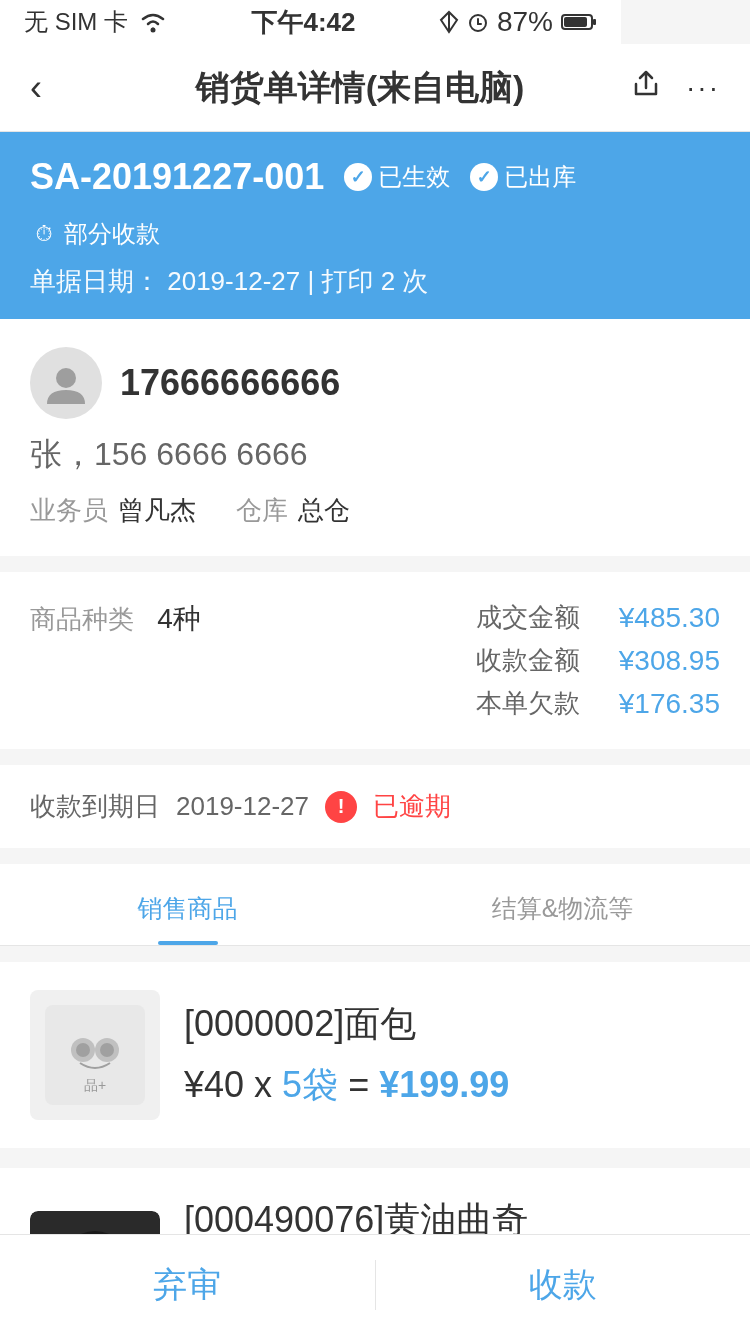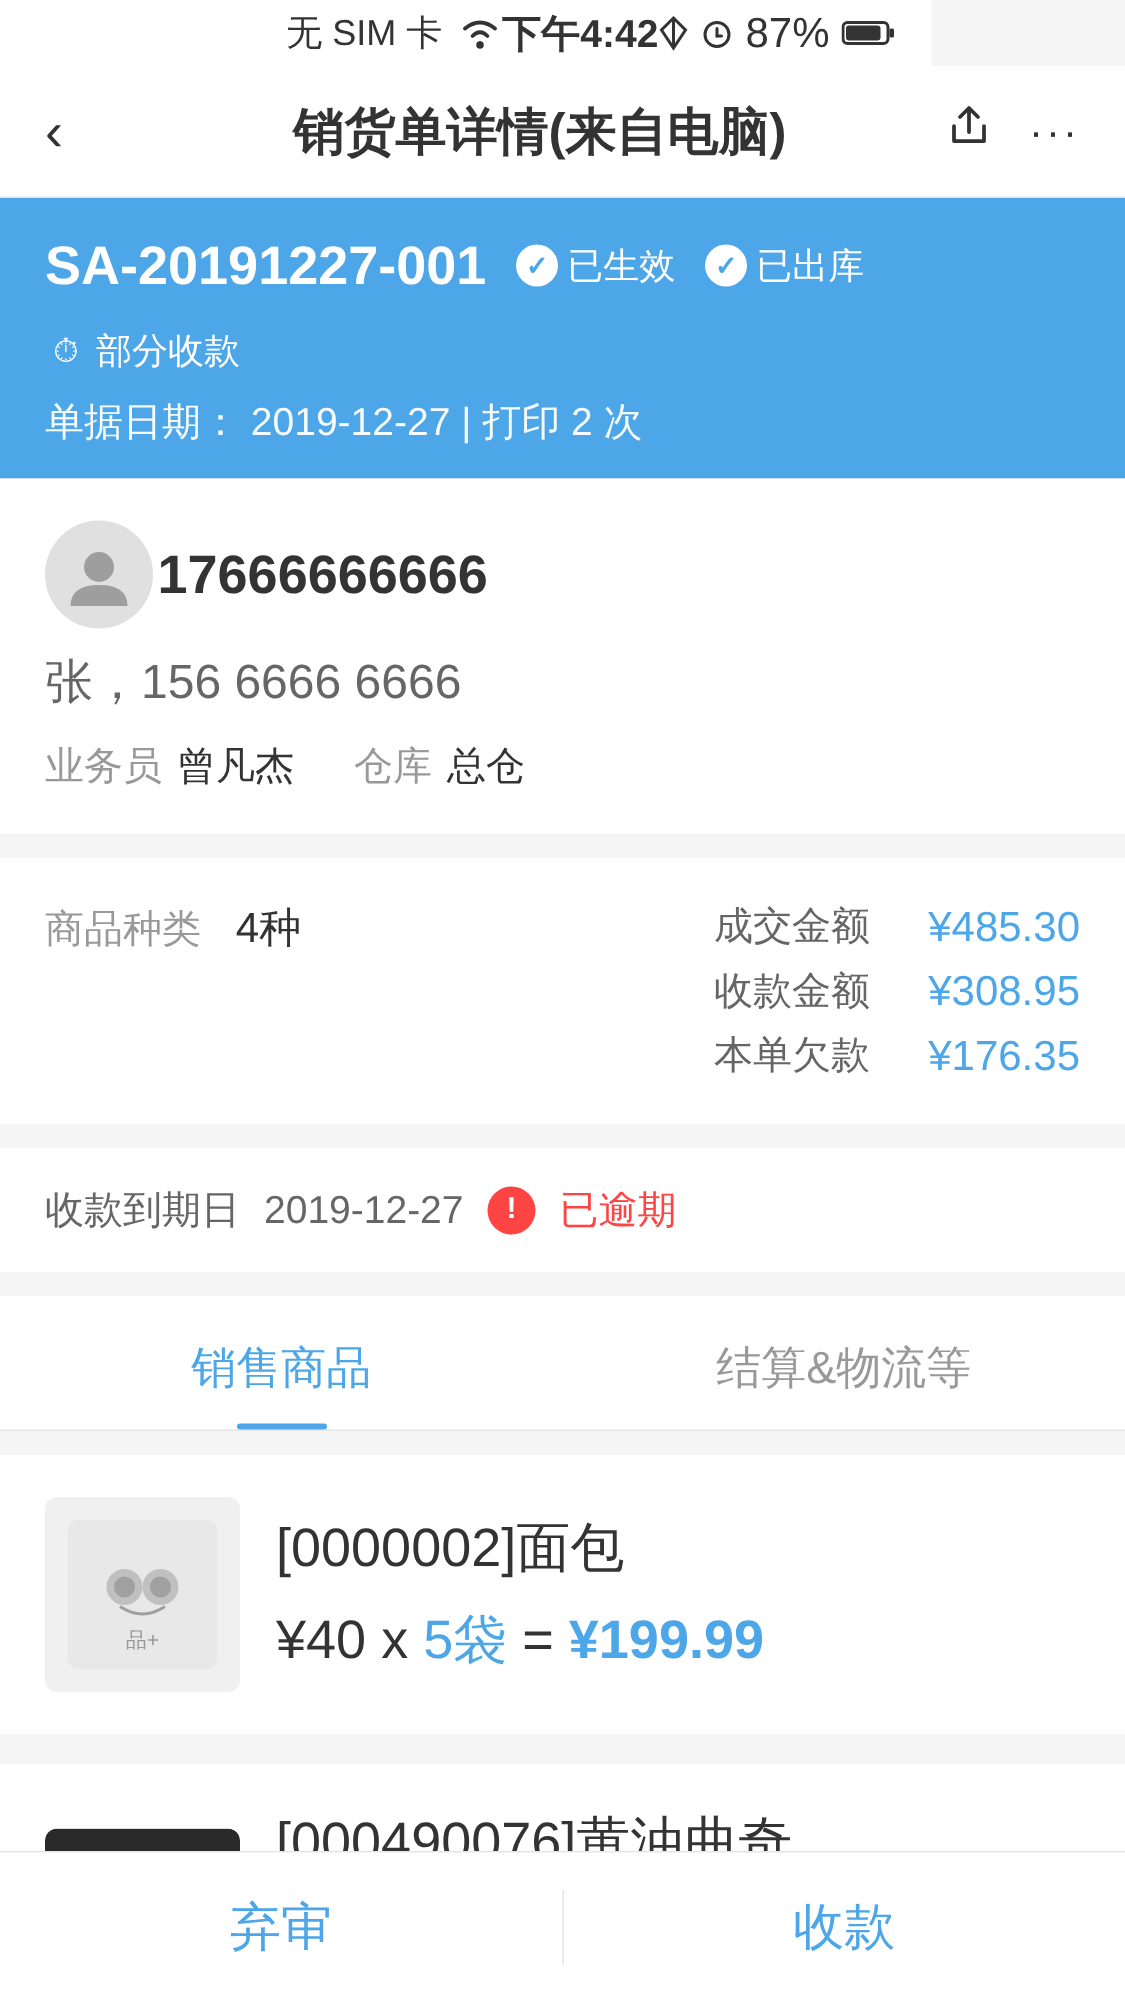--- a/index.html
+++ b/index.html
@@ -13,21 +13,21 @@
       color: #333;
     }
 
     
     .status-bar {
       width: 621px;
       height: 44px;
       background: #fff;
       display: flex;
       align-items: center;
-      justify-content: flex-end;
+      justify-content: space-between;
       padding: 0 24px;
       font-size: 24px;
       font-weight: 500;
     }
     .status-bar-left { display: flex; align-items: center; gap: 10px; }
     .status-bar-center { font-weight: 600; font-size: 26px; }
     .status-bar-right { display: flex; align-items: center; gap: 8px; font-size: 28px; }
 
     
     .nav-bar {
@@ -113,21 +113,21 @@
 
     
     .customer-section {
       background: #fff;
       padding: 28px 30px;
       margin-bottom: 16px;
     }
     .customer-row {
       display: flex;
       align-items: center;
-      gap: 3px;
+      gap: 18px;
       margin-bottom: 14px;
     }
     .avatar {
       width: 72px;
       height: 72px;
       border-radius: 50%;
       background: #e0e0e0;
       display: flex;
       align-items: center;
       justify-content: center;
@@ -217,21 +217,21 @@
     
     .tabs-section {
       background: #fff;
       display: flex;
       border-bottom: 1px solid #e5e5e5;
     }
     .tab-item {
       flex: 1;
       text-align: center;
       padding: 28px 0 20px;
-      font-size: 30px;
+      font-size: 25px;
       color: #999;
       position: relative;
       cursor: pointer;
     }
     .tab-item.active {
       color: #4da6e8;
     }
     .tab-item.active::after {
       content: '';
       position: absolute;

